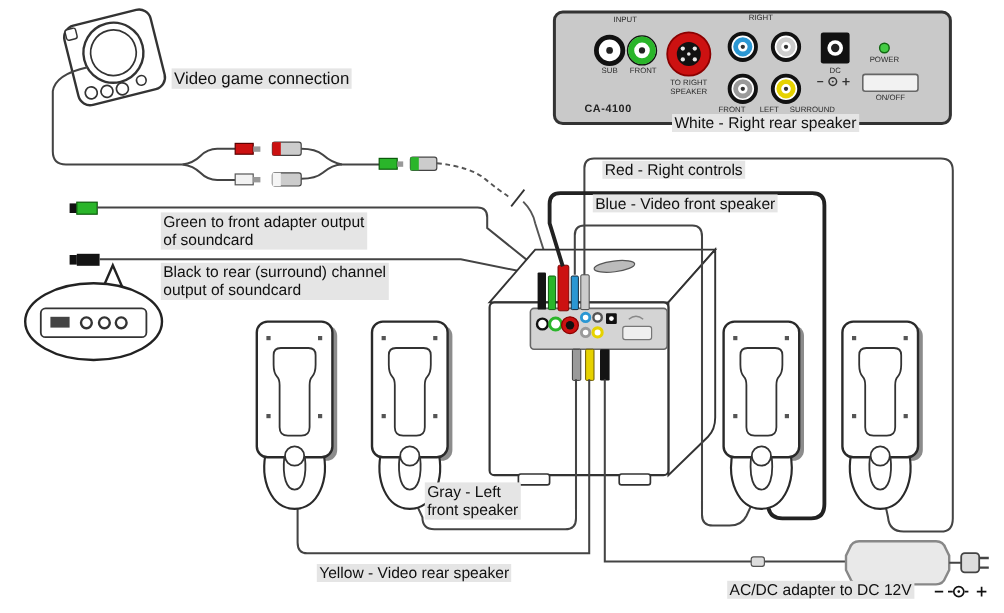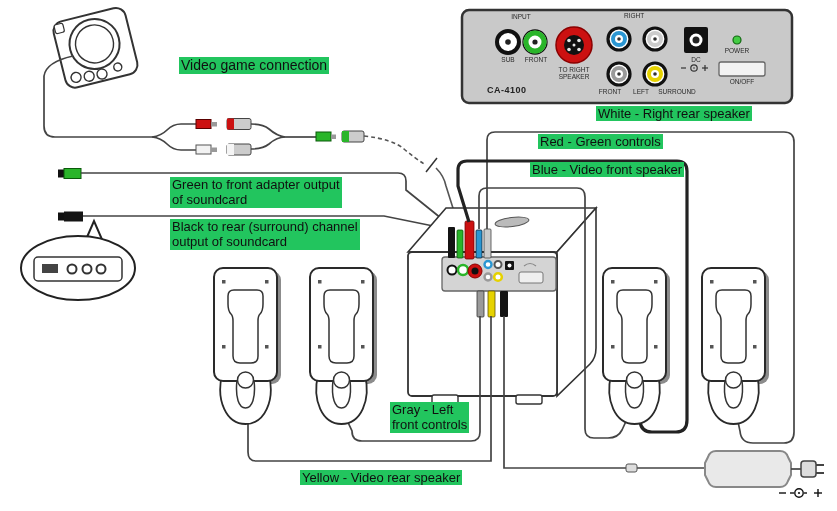--- a/index.html
+++ b/index.html
@@ -1,20 +1,20 @@
 <!DOCTYPE html>
 <html><head>
 <meta charset="utf-8">
 <style>
   html,body{margin:0;padding:0;background:#fff;}
   #stage{position:relative;width:837px;height:511px;background:#fff;overflow:hidden;
          font-family:"Liberation Sans",sans-serif;}
   #art{position:absolute;left:0;top:0;}
   .label{position:absolute;font-size:13px;line-height:1.18;color:#101010;
-         background:#22c55e;padding:0 2px;white-space:pre-line;margin-left:36px;}
+         background:#e5e5e5;padding:0 2px;white-space:pre-line;}
   .big{font-size:14px;}
   .tiny{position:absolute;font-size:6.5px;line-height:1.1;color:#2a2a2a;
         transform:translateX(-50%);text-align:center;white-space:pre-line;background:transparent;}
   .model{position:absolute;font-size:9px;font-weight:bold;color:#222;letter-spacing:.5px;}
 </style>
 </head>
 <body>
 
 <div id="stage">
 
@@ -192,26 +192,27 @@
     <line x1="814" y1="493" x2="822" y2="493"></line>
     <line x1="818" y1="489" x2="818" y2="497"></line>
   </g>
 </svg>
 
   <div class="label big" style="left:143px;top:57px">Video game connection</div>
   <div class="label" style="left:134px;top:177px">Green to front adapter output
 of soundcard</div>
   <div class="label" style="left:134px;top:219px">Black to rear (surround) channel
 output of soundcard</div>
-  <div class="label" style="left:560px;top:106px">White - Right rear speaker</div>
-  <div class="label" style="left:502px;top:134px">Red - Green controls</div>
+  <div class="label" style="left:560px;top:95px">White - Right rear speaker</div>
+  <div class="label" style="left:502px;top:134px">Red - Right controls</div>
   <div class="label" style="left:494px;top:162px">Blue - Video front speaker</div>
   <div class="label" style="left:354px;top:402px">Gray - Left
-front controls</div>
+front speaker</div>
   <div class="label" style="left:264px;top:470px">Yellow - Video rear speaker</div>
+  <div class="label" style="left:606px;top:484px">AC/DC adapter to DC 12V</div>
 
   <div class="tiny" style="left:521px;top:13px">INPUT</div>
   <div class="tiny" style="left:508px;top:56px">SUB</div>
   <div class="tiny" style="left:536px;top:56px">FRONT</div>
   <div class="tiny" style="left:574px;top:66px">TO RIGHT
 SPEAKER</div>
   <div class="tiny" style="left:634px;top:12px">RIGHT</div>
   <div class="tiny" style="left:610px;top:88px">FRONT</div>
   <div class="tiny" style="left:641px;top:88px">LEFT</div>
   <div class="tiny" style="left:677px;top:88px">SURROUND</div>

